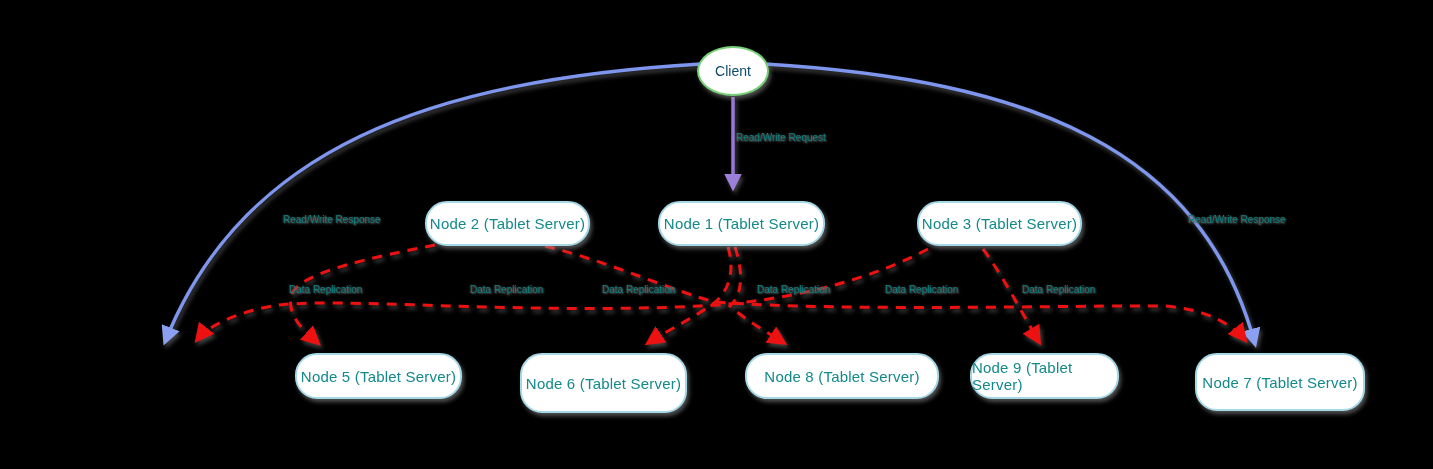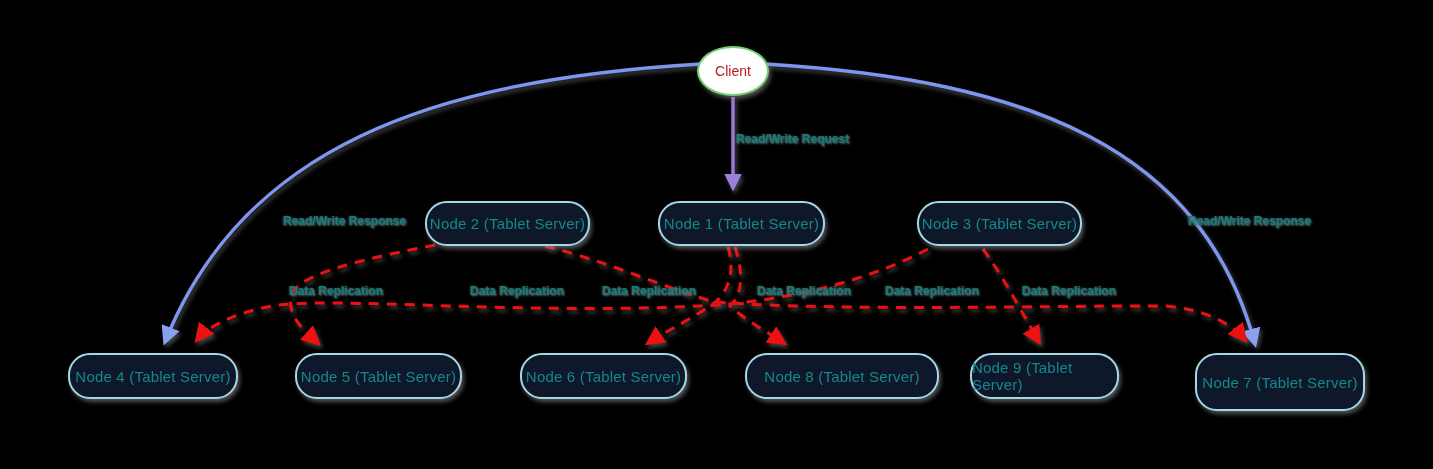--- a/index.html
+++ b/index.html
@@ -4,34 +4,34 @@
 <style>
   html,body{margin:0;padding:0;background:#000;}
   .canvas{
     position:relative;width:1433px;height:469px;background:#000000;
     overflow:hidden;font-family:"Liberation Sans", sans-serif;
   }
   .edges{position:absolute;left:0;top:0;width:1433px;height:469px;
     filter:drop-shadow(2px 3px 2px rgba(150,150,150,0.45));}
   .node{
     position:absolute;display:flex;align-items:center;justify-content:center;
-    background:#0f172a;border:2.5px solid #a5d8e6;border-radius:22px;
+    background:#ffffff;border:2.5px solid #a5d8e6;border-radius:22px;
     color:#13898b;font-size:15px;letter-spacing:0.2px;
     box-shadow:2px 3px 4px rgba(150,150,150,0.55);
     box-sizing:border-box;
   }
   .client{
     position:absolute;display:flex;align-items:center;justify-content:center;
     background:#ffffff;border:2.5px solid #77d077;border-radius:50%;
-    color:#b91c1c;font-size:14px;
+    color:#0c4a6e;font-size:14px;
     box-shadow:2px 3px 4px rgba(150,150,150,0.55);
     box-sizing:border-box;
   }
   .edge-label{
-    position:absolute;color:#0e8280;font-size:12px;font-weight:bold;
+    position:absolute;color:#0e8280;font-size:10px;font-weight:normal;
     white-space:nowrap;
     text-shadow:1px 1px 2px rgba(110,110,110,0.9), -1px 0 2px rgba(90,90,90,0.7);
   }
 </style>
 </head>
 <body>
 
 <div class="canvas">
 
   <svg class="edges" viewBox="0 0 1433 469" xmlns="http://www.w3.org/2000/svg">
@@ -67,27 +67,24 @@
   <div class="node" style="left:425px;top:201px;width:165px;height:45px;">
     <span>Node 2 (Tablet Server)</span>
   </div>
   <div class="node" style="left:650px;top:201px;width:167px;height:45px;margin-left:8px;">
     <span>Node 1 (Tablet Server)</span>
   </div>
   <div class="node" style="left:875px;top:201px;width:165px;height:45px;margin-left:42px;">
     <span>Node 3 (Tablet Server)</span>
   </div>
 
-  <div class="node" style="left:68px;top:353px;width:170px;height:46px;">
-    <span>Node 4 (Tablet Server)</span>
-  </div>
   <div class="node" style="left:295px;top:353px;width:167px;height:46px;text-align:right;">
     <span>Node 5 (Tablet Server)</span>
   </div>
-  <div class="node" style="left:520px;top:353px;width:167px;height:46px;">
+  <div class="node" style="left:520px;top:353px;width:167px;height:60px;">
     <span>Node 6 (Tablet Server)</span>
   </div>
   <div class="node" style="left:745px;top:353px;width:194px;height:46px;">
     <span>Node 8 (Tablet Server)</span>
   </div>
   <div class="node" style="left:970px;top:353px;width:149px;height:46px;">
     <span>Node 9 (Tablet Server)</span>
   </div>
   <div class="node" style="left:1195px;top:353px;width:170px;height:58px;">
     <span>Node 7 (Tablet Server)</span>

